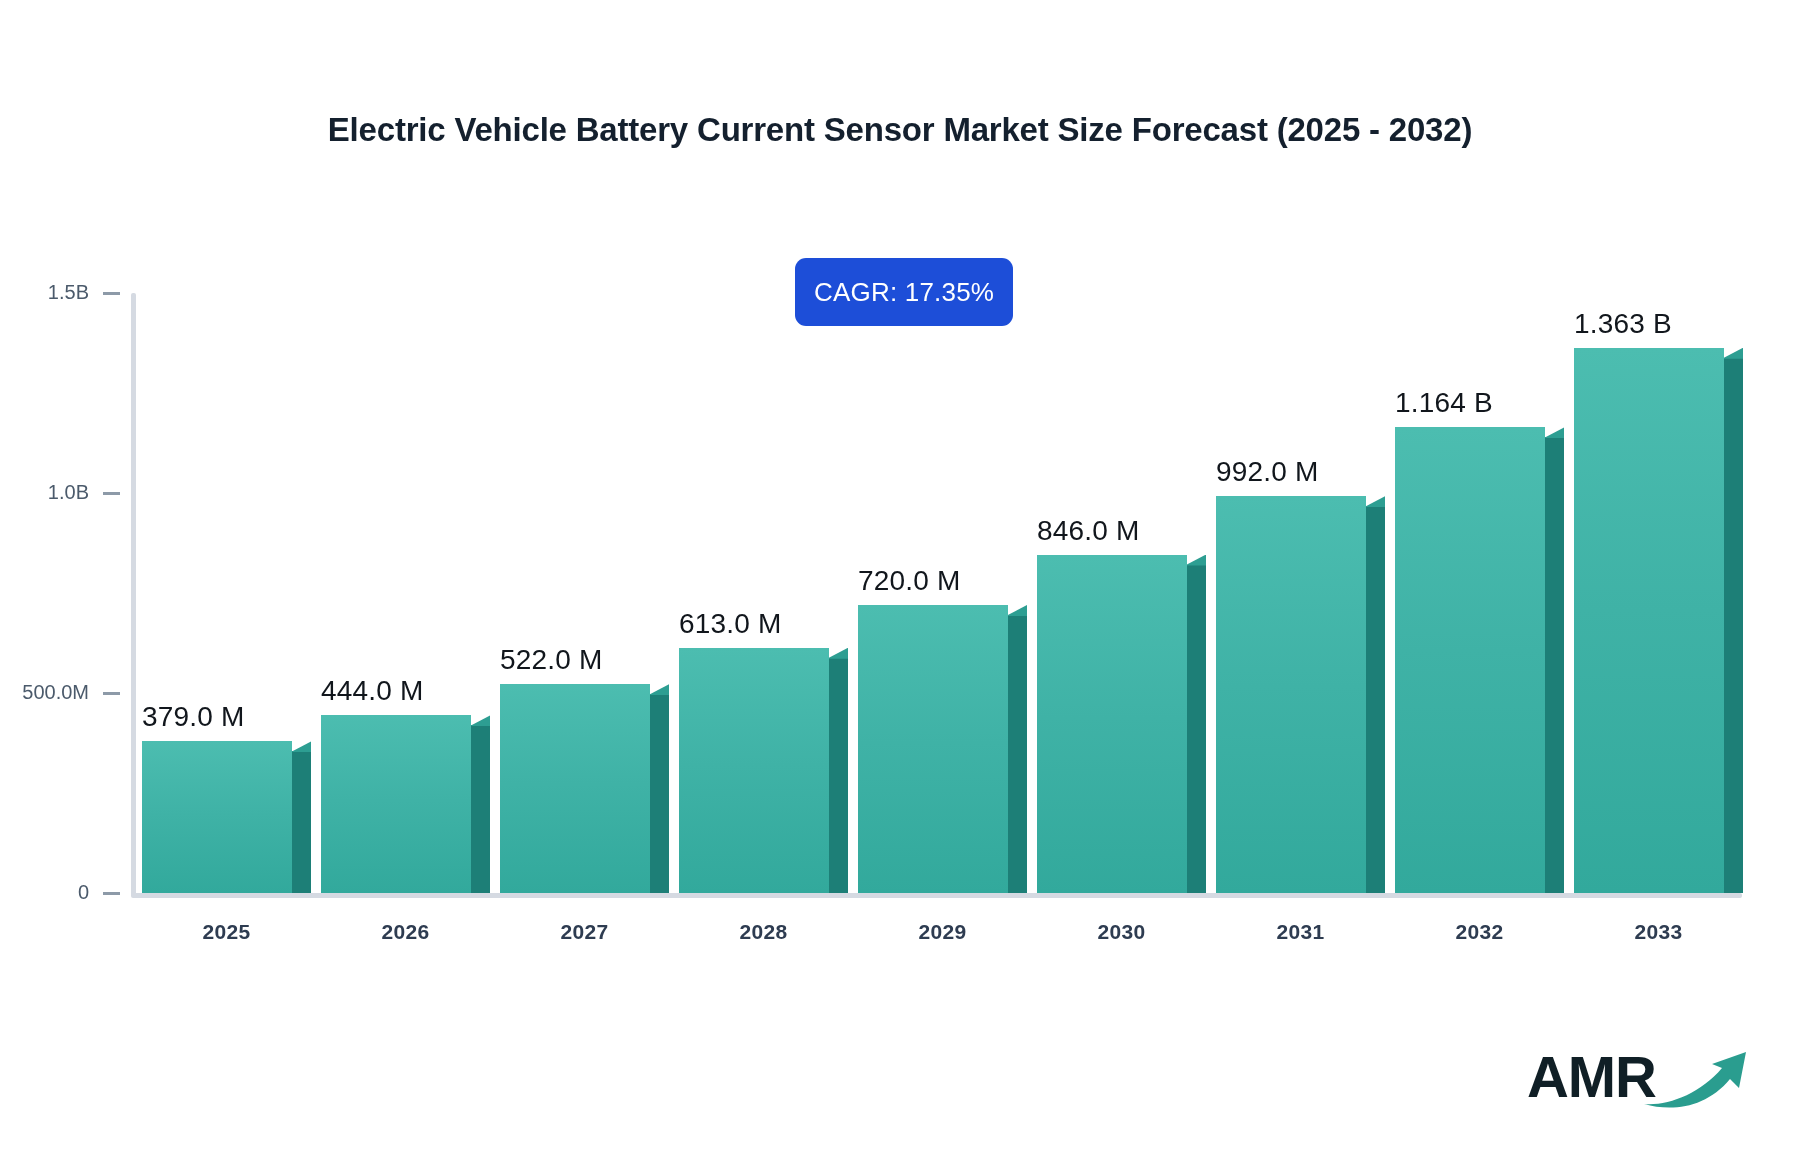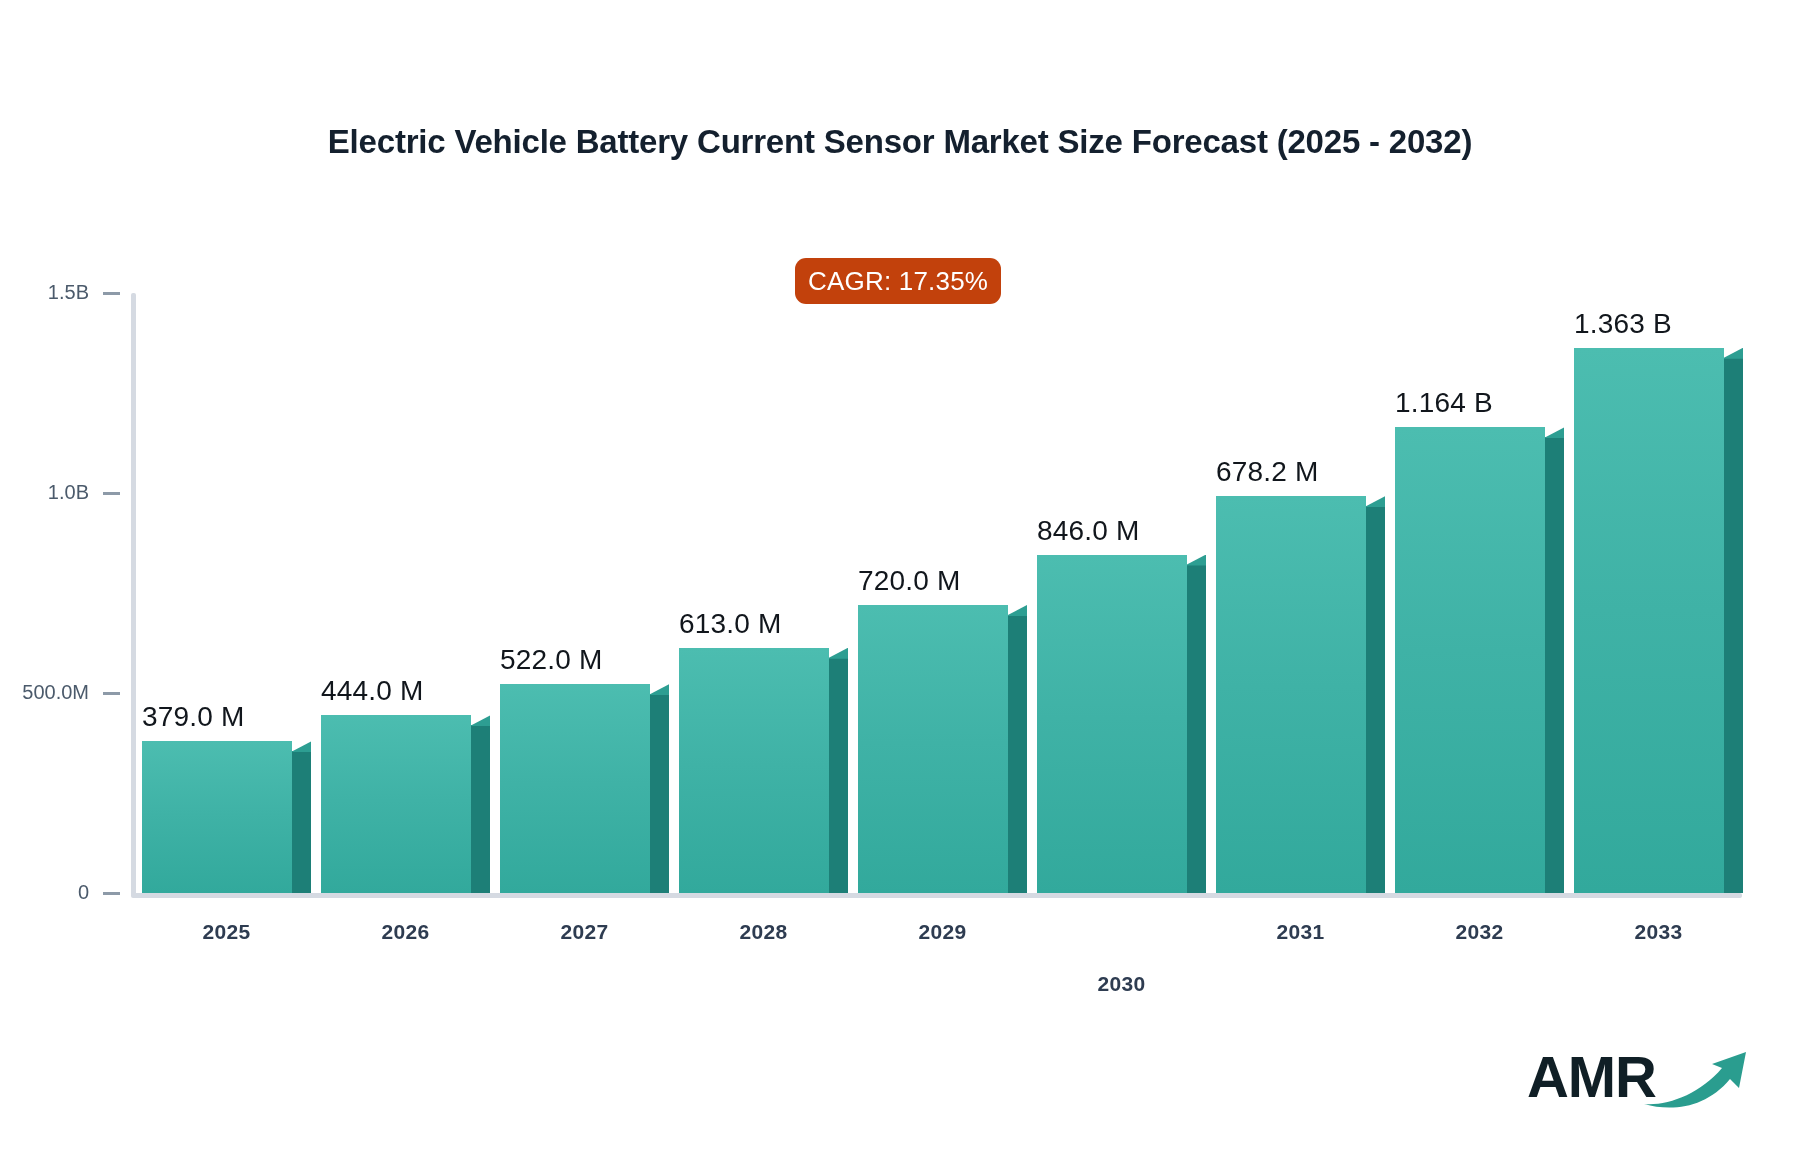--- a/index.html
+++ b/index.html
@@ -17,21 +17,21 @@
 
   
   #chart-header {
     position: absolute;
     top: 0;
     left: 0;
     width: 1800px;
     text-align: center;
   }
   #chart-title {
-    margin: 16px;
+    margin: 4px;
     padding-top: 108px;
     font-size: 33px;
     font-weight: bold;
     color: #14202e;
     letter-spacing: -0.2px;
     line-height: 1.1;
   }
   #chart-subtitle {
     margin: 0;
     padding-top: 17px;
@@ -39,26 +39,26 @@
     font-weight: bold;
     color: #415164;
     letter-spacing: -0.1px;
   }
 
   
   #cagr-badge {
     position: absolute;
     left: 795px;
     top: 258px;
-    height: 46px;
-    padding: 0 13px;
+    height: 68px;
+    padding: 0 19px;
     display: flex;
     align-items: center;
     justify-content: center;
-    background: #c2410c;
+    background: #1d4ed8;
     border-radius: 11px;
     color: #ffffff;
     font-size: 26px;
     font-weight: normal;
     letter-spacing: 0.2px;
     white-space: nowrap;
   }
 
   
   #plot-area {
@@ -244,27 +244,27 @@
         <div class="bar-front" style="width: 150px; height: 288px;"></div>
       </div>
       <div class="bar-value" style="left: 858px; width: 150px; top: 565px; position: absolute;">720.0 M</div>
       <div class="bar-year" style="left: 858px; width: 169px; top: 920px; position: absolute;">2029</div>
       <div class="bar-group" style="left: 1037px; top: 554.6px; width: 169px; height: 338.4px; bottom: auto;">
         <div class="bar-side" style="left: 150px; height: 328.4px; bottom: 0px; top: 10px;"></div>
         <div class="bar-top" style="left: 148px; top: 0px; width: 21px; height: 11px; background: rgb(45, 158, 146); clip-path: polygon(0px 100%, 100% 0px, 100% 100%, 0px 100%);"></div>
         <div class="bar-front" style="width: 150px; height: 338.4px;"></div>
       </div>
       <div class="bar-value" style="left: 1037px; width: 150px; top: 514.6px; position: absolute;">846.0 M</div>
-      <div class="bar-year" style="left: 1037px; width: 169px; top: 972px; position: absolute;">2030</div>
+      <div class="bar-year" style="left: 1037px; width: 169px; top: 920px; position: absolute;">2030</div>
       <div class="bar-group" style="left: 1216px; top: 496.2px; width: 169px; height: 396.8px; bottom: auto;">
         <div class="bar-side" style="left: 150px; height: 386.8px; bottom: 0px; top: 10px;"></div>
         <div class="bar-top" style="left: 148px; top: 0px; width: 21px; height: 11px; background: rgb(45, 158, 146); clip-path: polygon(0px 100%, 100% 0px, 100% 100%, 0px 100%);"></div>
         <div class="bar-front" style="width: 150px; height: 396.8px;"></div>
       </div>
-      <div class="bar-value" style="left: 1216px; width: 150px; top: 456.2px; position: absolute;">678.2 M</div>
+      <div class="bar-value" style="left: 1216px; width: 150px; top: 456.2px; position: absolute;">992.0 M</div>
       <div class="bar-year" style="left: 1216px; width: 169px; top: 920px; position: absolute;">2031</div>
       <div class="bar-group" style="left: 1395px; top: 427.4px; width: 169px; height: 465.6px; bottom: auto;">
         <div class="bar-side" style="left: 150px; height: 455.6px; bottom: 0px; top: 10px;"></div>
         <div class="bar-top" style="left: 148px; top: 0px; width: 21px; height: 11px; background: rgb(45, 158, 146); clip-path: polygon(0px 100%, 100% 0px, 100% 100%, 0px 100%);"></div>
         <div class="bar-front" style="width: 150px; height: 465.6px;"></div>
       </div>
       <div class="bar-value" style="left: 1395px; width: 150px; top: 387.4px; position: absolute;">1.164 B</div>
       <div class="bar-year" style="left: 1395px; width: 169px; top: 920px; position: absolute;">2032</div>
       <div class="bar-group" style="left: 1574px; top: 347.8px; width: 169px; height: 545.2px; bottom: auto;">
         <div class="bar-side" style="left: 150px; height: 535.2px; bottom: 0px; top: 10px;"></div>

